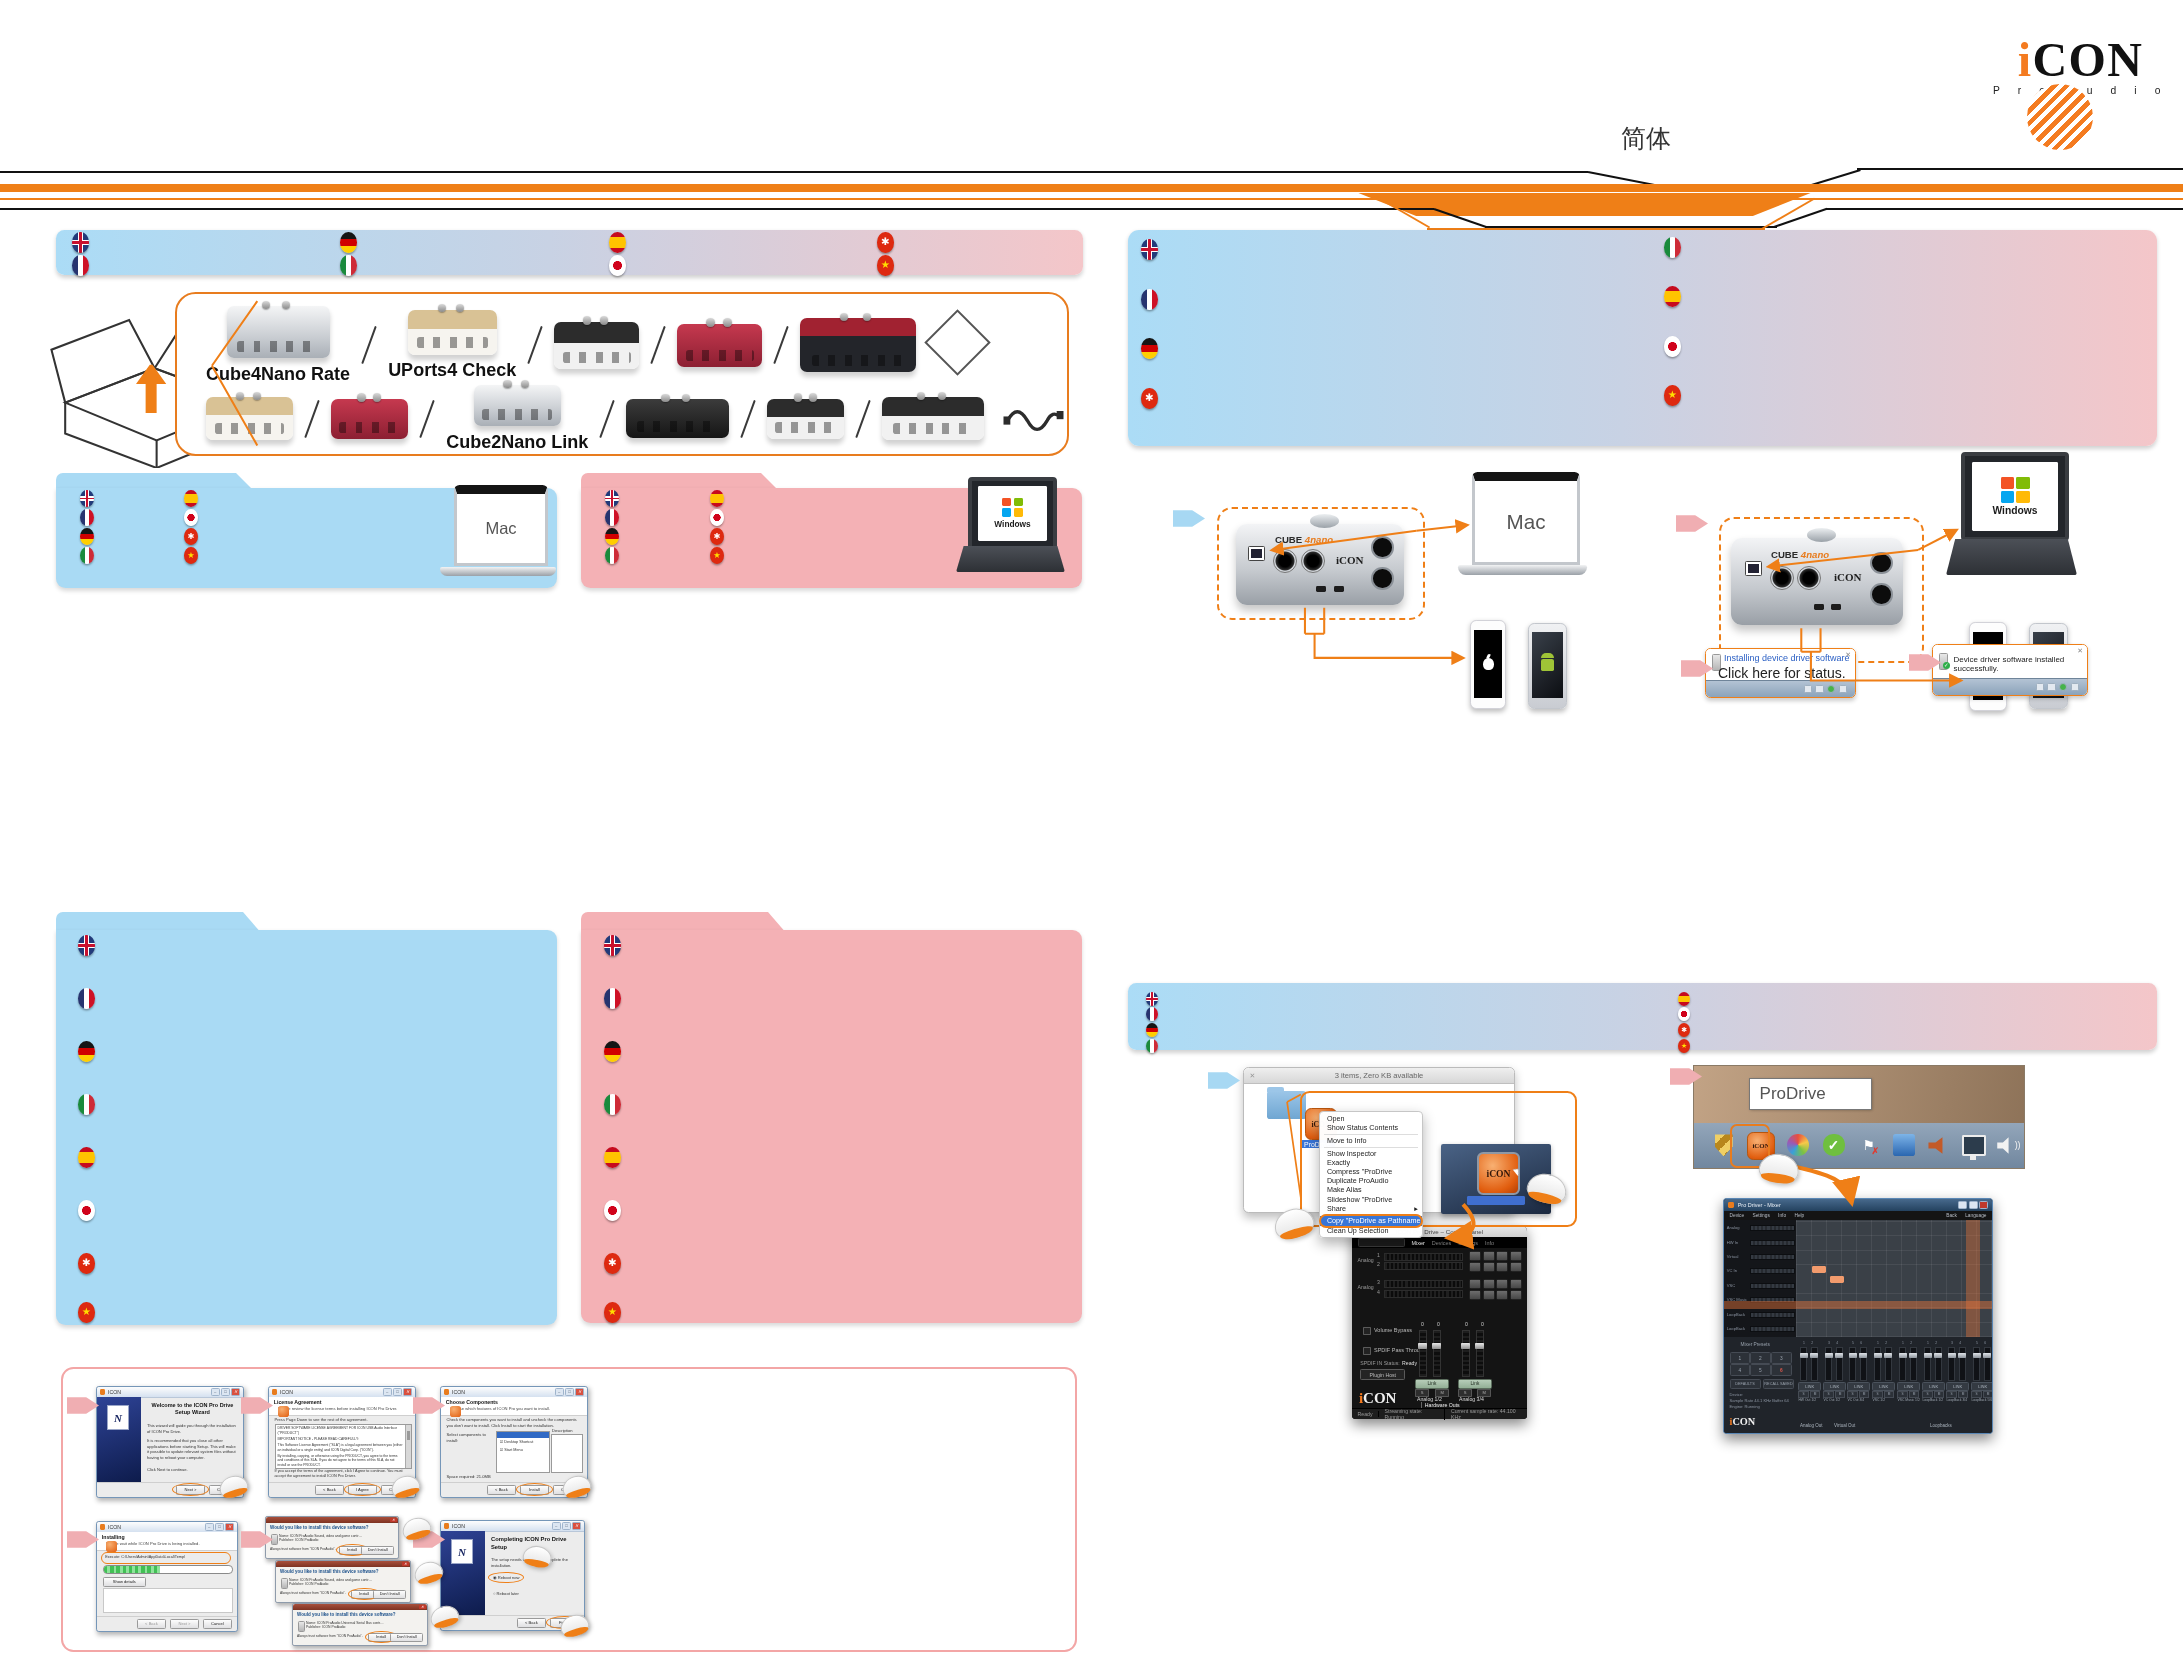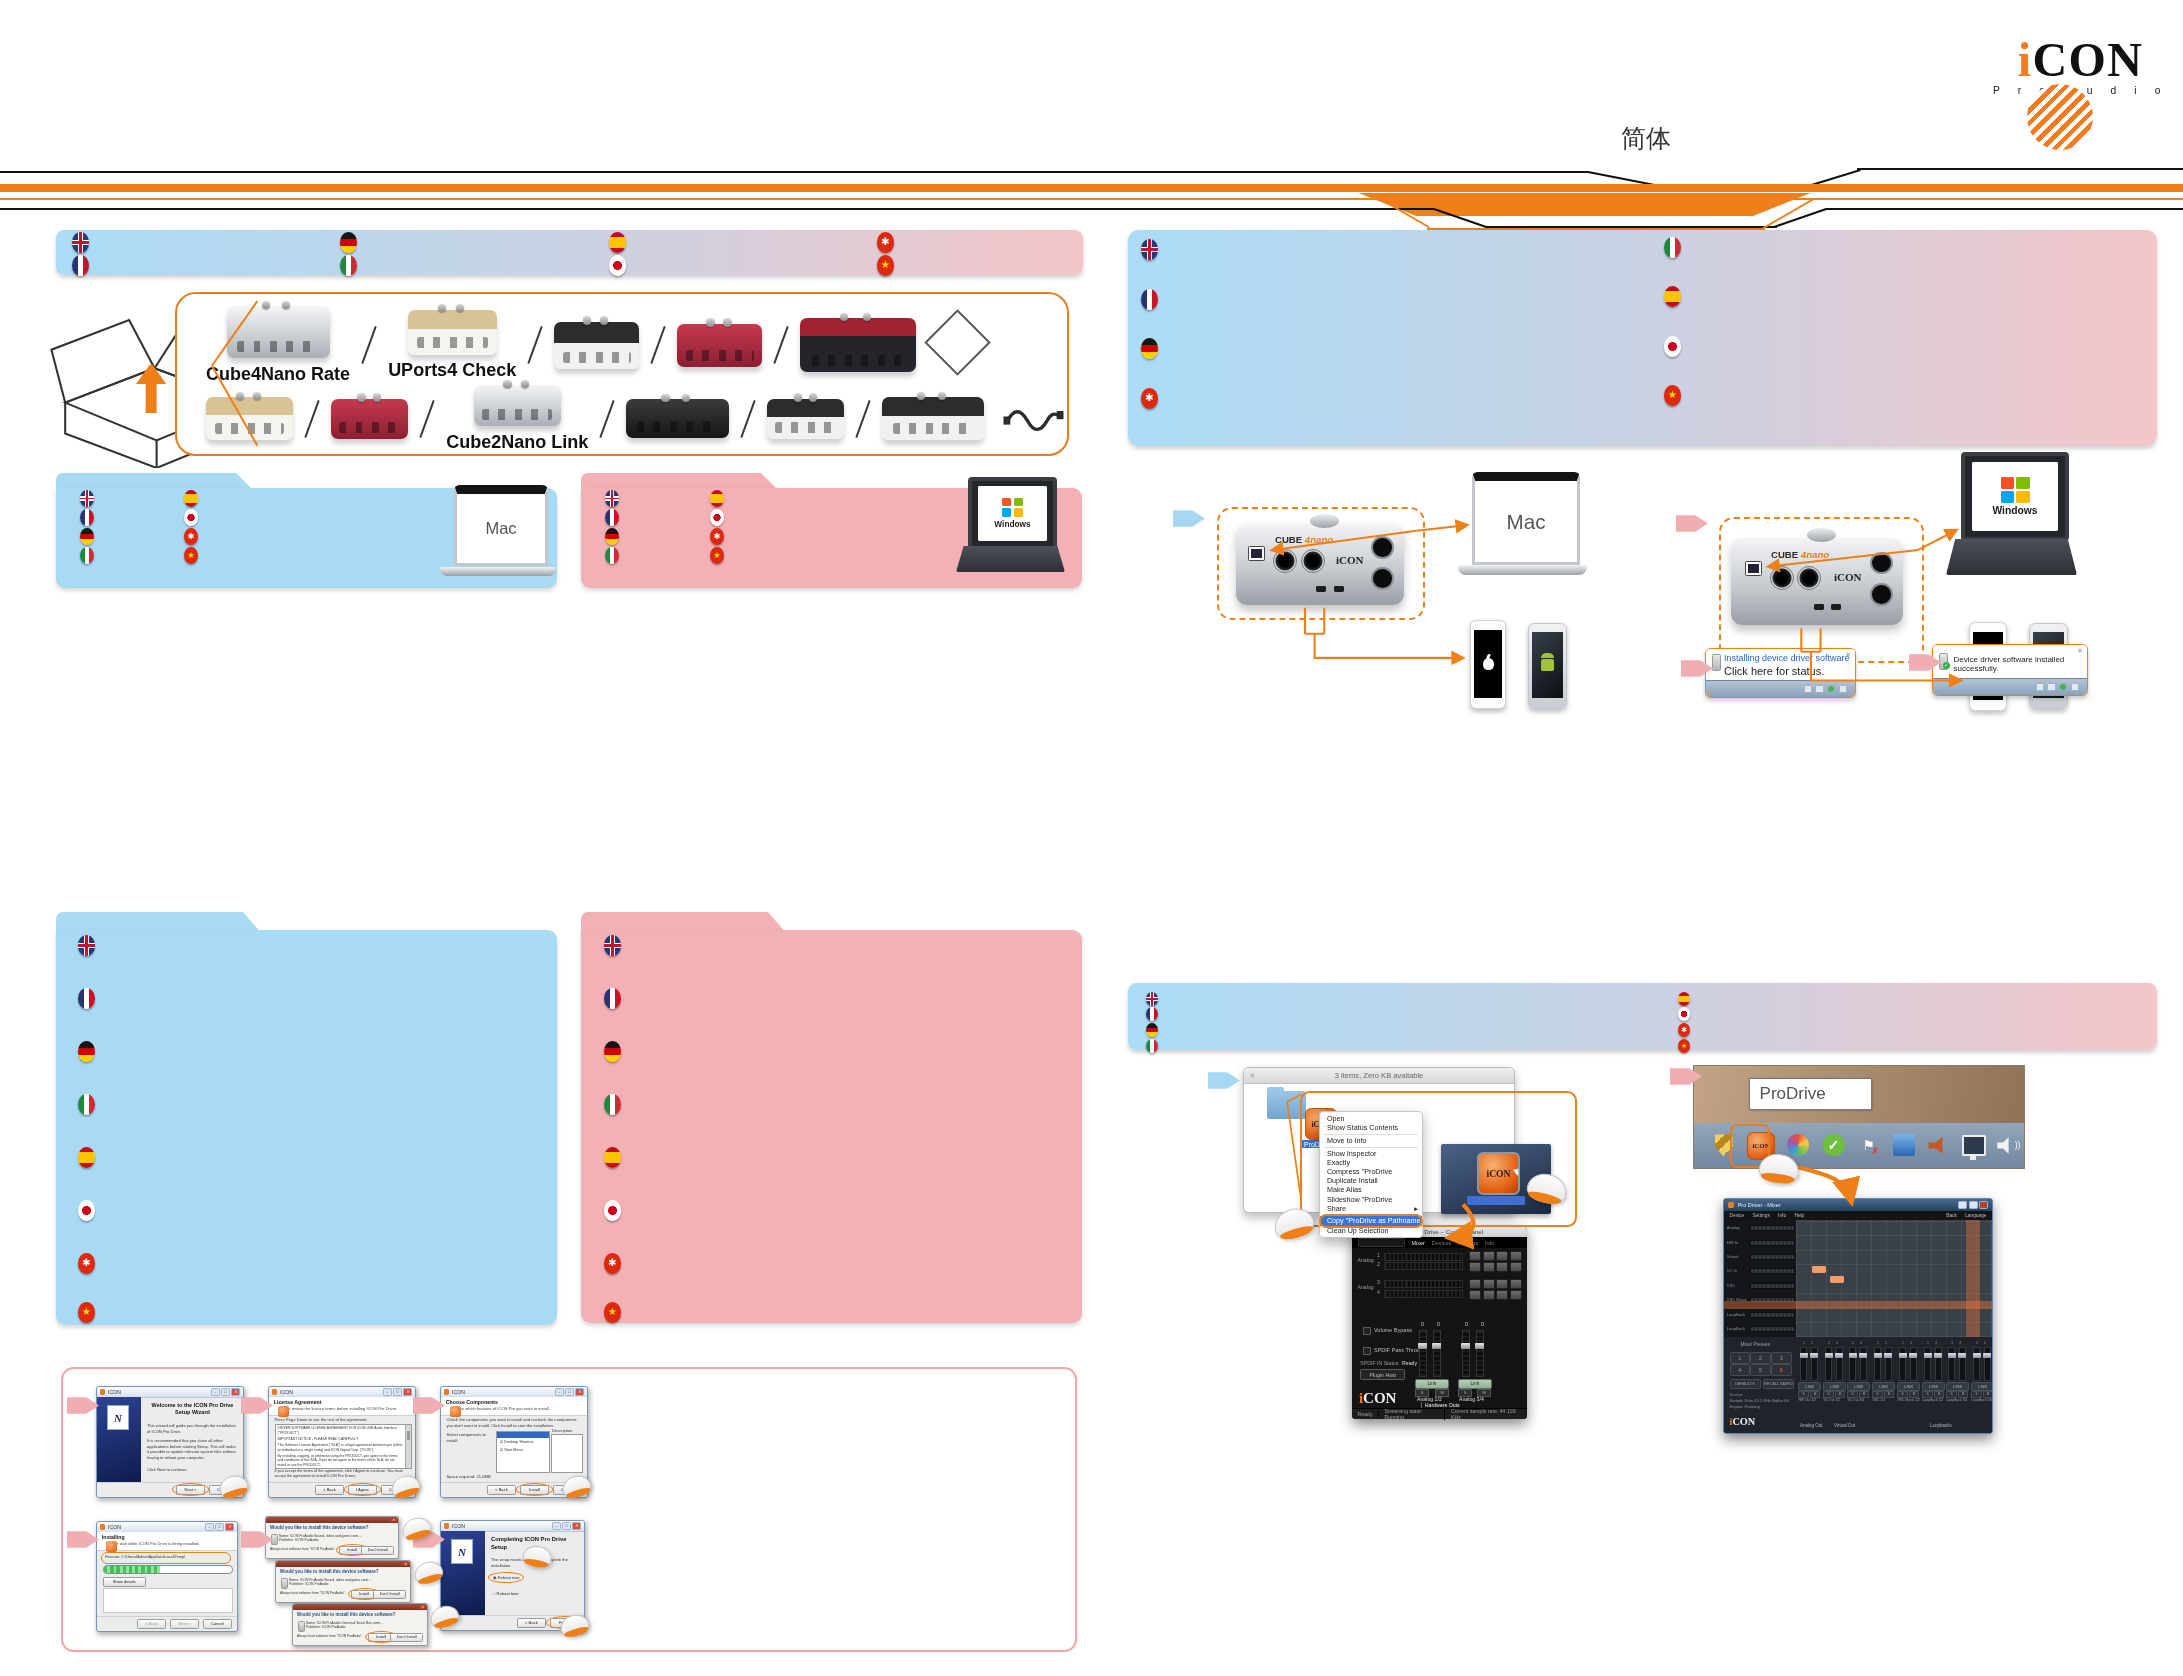--- a/index.html
+++ b/index.html
@@ -442,21 +442,21 @@
       <span class="bot"></span>
     </div>
   </div>
 
 <div class="tag tpink" style="left:1681px;top:659px"></div>
 <div class="dpop" style="left:1705px;top:648px;width:149px;height:48px">
   <div class="ptip" style="height:30px">
     <span class="pdev"></span>
     <span class="pclose">✕</span>
     <div class="abs" style="left:18px;top:4.1px;font-size:9px;color:#2a5fc4">Installing device driver software</div>
-    <div class="abs" style="left:18px;top:16px;font-size:11px;color:#222">Click here for status.</div>
+    <div class="abs" style="left:12px;top:16px;font-size:14px;color:#222">Click here for status.</div>
   </div>
   <div class="pbar" style="height:16.5px">
       <span class="tray" style="right:8.3px;top:4.8px">
         <i></i>
         <i></i>
         <i class="g"></i>
         <i></i>
       </span>
     </div>
 </div>
@@ -524,21 +524,21 @@
 </div>
 <div class="ctxmenu" style="left:1319px;top:1111px;width:102px">
   <div class="mi">Open</div>
   <div class="mi">Show Status Contents</div>
   <div class="sep"></div>
   <div class="mi">Move to Info</div>
   <div class="sep"></div>
   <div class="mi">Show Inspector</div>
   <div class="mi">Exactly</div>
   <div class="mi">Compress "ProDrive</div>
-  <div class="mi">Duplicate Install</div>
+  <div class="mi">Duplicate ProAudio</div>
   <div class="mi">Make Alias</div>
   <div class="mi">Slideshow "ProDrive</div>
   <div class="mi"><span>Share</span><span style="position:absolute;right:4.1px">▸</span></div>
   <div class="sep"></div>
   <div class="mi hl">Copy "ProDrive  as Pathname</div>
   <div class="mi">Clean Up Selection</div>
 </div>
 <div class="orect" style="left:1300px;top:1091px;width:273px;height:132px"></div>
 <div class="desktopprev" style="left:1441px;top:1144px;width:110px;height:70px">
   <div class="appicon" style="position:absolute;left:36px;top:8.3px;width:39px;height:39px;font-size:9.6px;border:2.1px solid #8f98a5">

